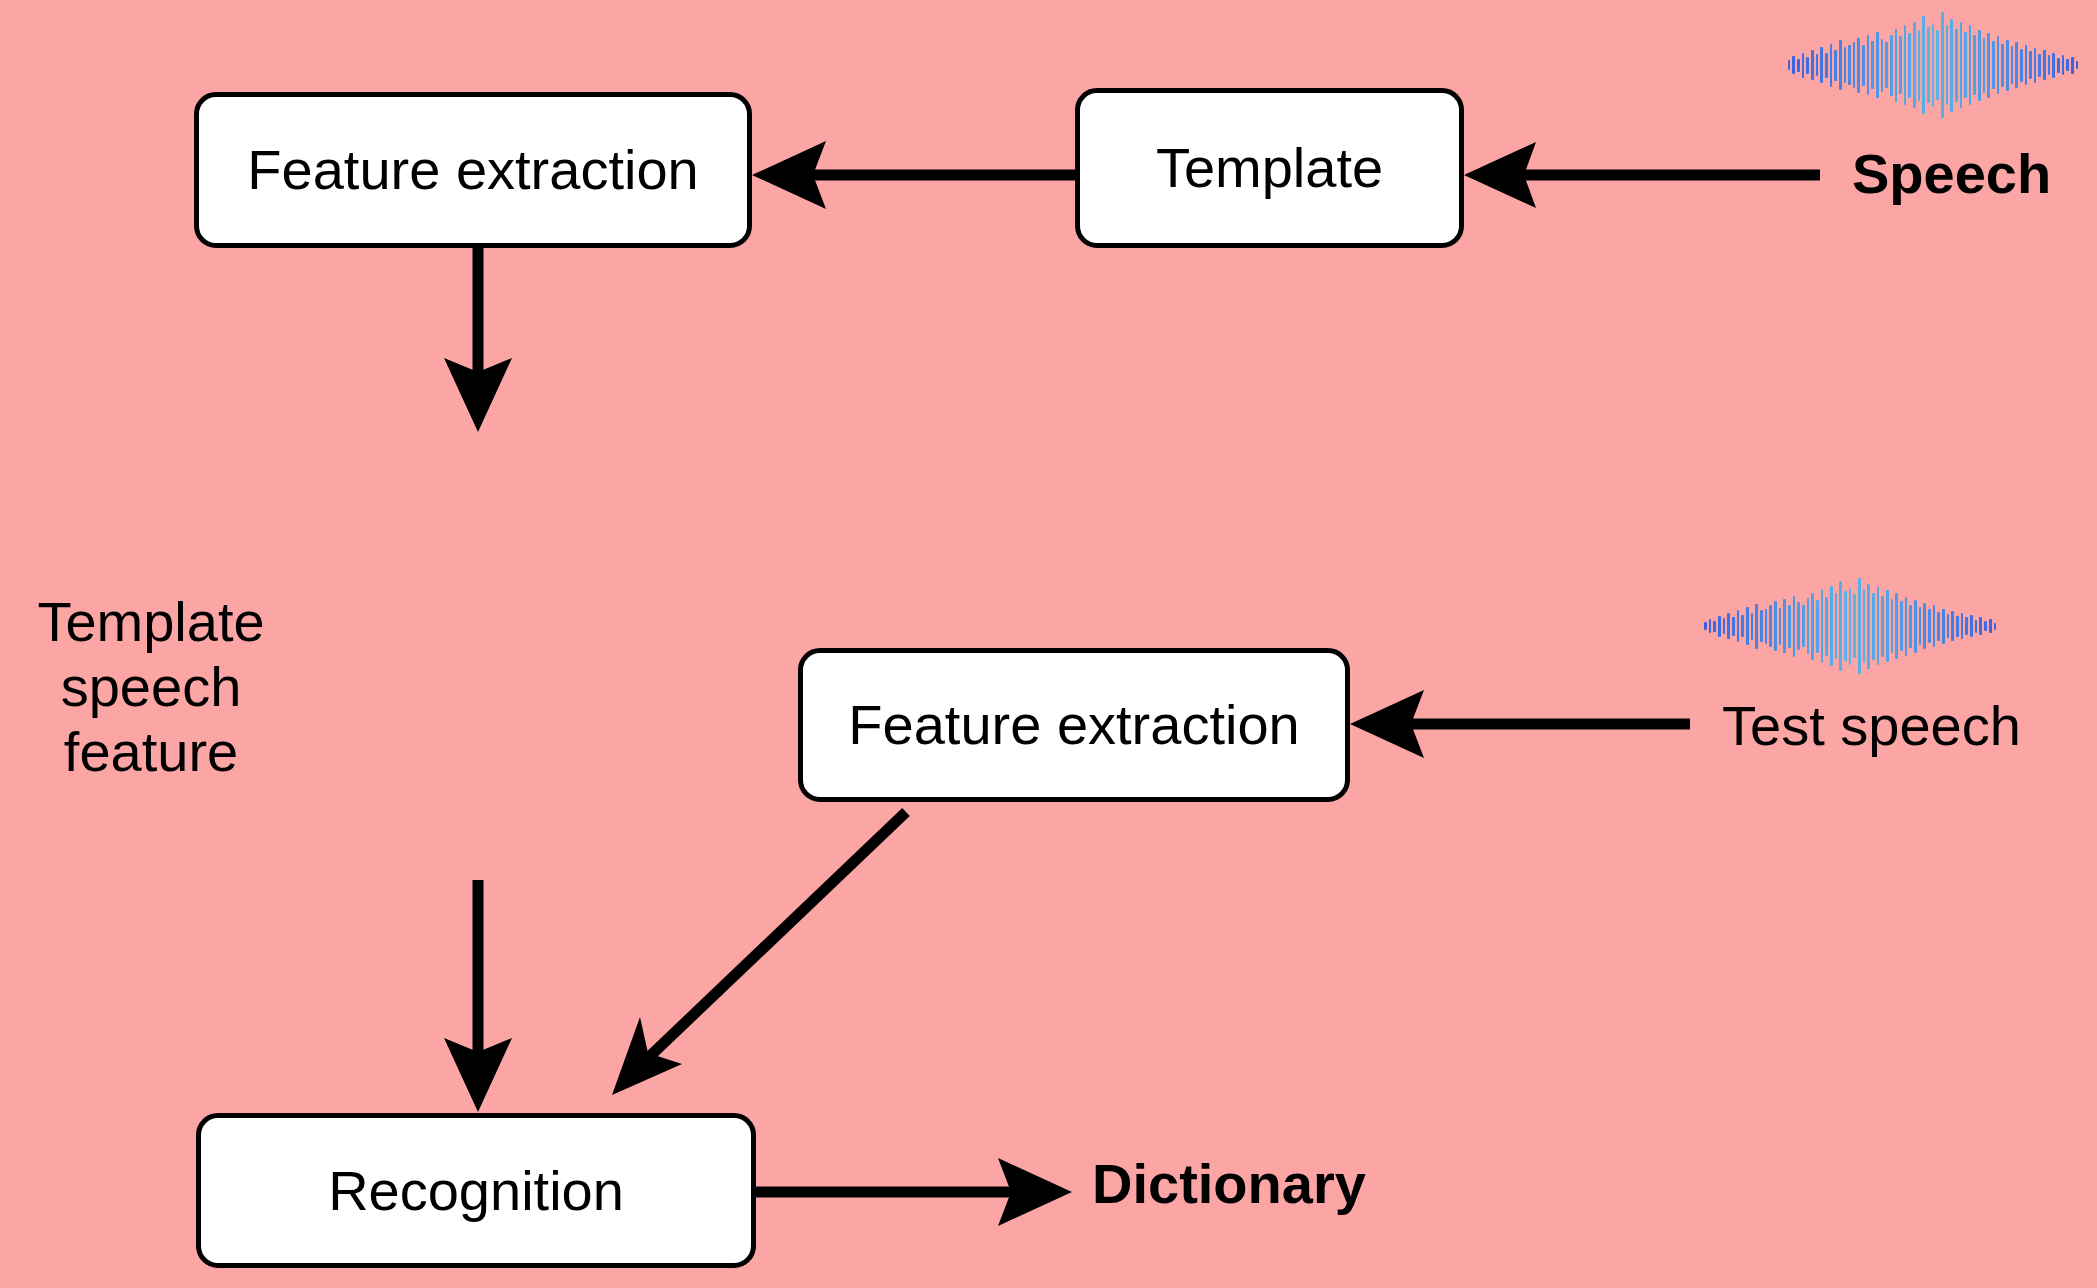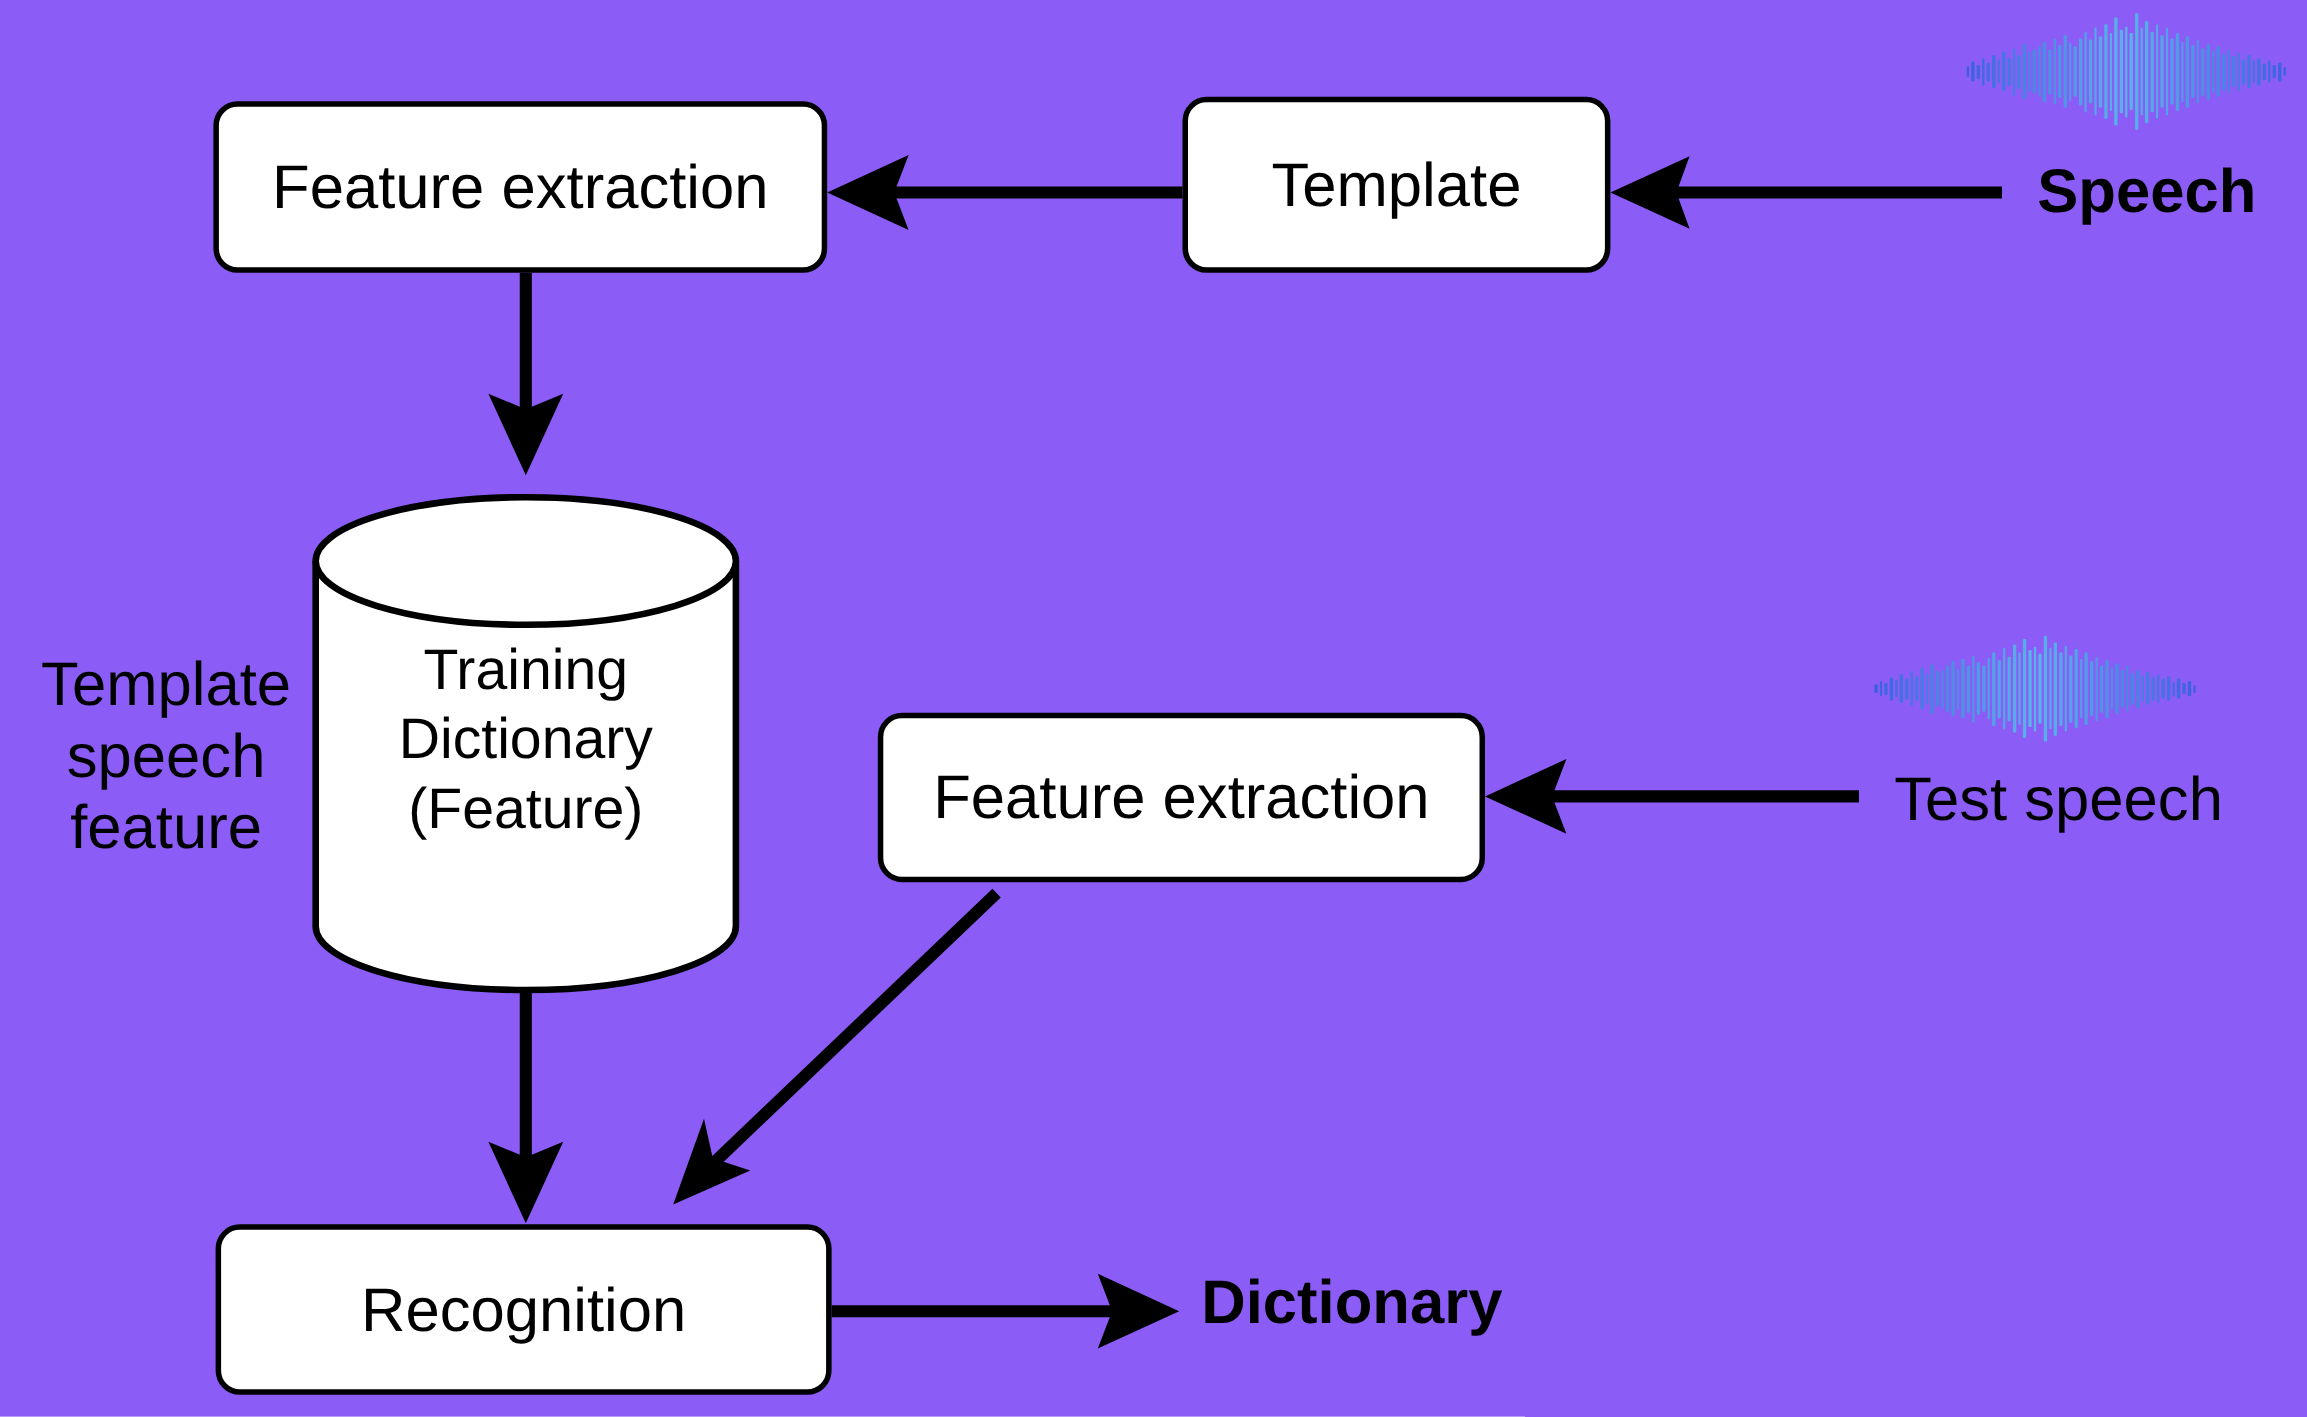--- a/index.html
+++ b/index.html
@@ -8,21 +8,21 @@
     background: #ffffff;
   }
   body {
     font-family: "Liberation Sans", sans-serif;
     color: #000000;
   }
   #canvas {
     position: relative;
     width: 2097px;
     height: 1288px;
-    background: #8b5cf6;
+    background: #fca5a5;
     overflow: hidden;
   }
   #edges {
     position: absolute;
     left: 0;
     top: 0;
     width: 2097px;
     height: 1288px;
     pointer-events: none;
   }
@@ -185,31 +185,20 @@
       <i style="background: rgb(66, 113, 226); height: 25px;"></i>
       <i style="background: rgb(64, 110, 225); height: 15px;"></i>
       <i style="background: rgb(63, 107, 225); height: 20px;"></i>
       <i style="background: rgb(62, 103, 225); height: 12px;"></i>
       <i style="background: rgb(61, 100, 224); height: 17px;"></i>
       <i style="background: rgb(59, 95, 224); height: 8px;"></i>
     </div>
 
   <div class="plain-label bold" style="left:1852px; top:142px;">Speech</div>
 
-  <div class="cyl" style="left:283px; top:448px; width:390px; height:456px;">
-    <svg width="390" height="456" viewBox="0 0 390 456" xmlns="http://www.w3.org/2000/svg">
-      <path d="M4,62 L4,394 A191,58 0 0 0 386,394 L386,62" fill="#ffffff" stroke="#000" stroke-width="6"></path>
-      <ellipse cx="195" cy="62" rx="191" ry="58" fill="#ffffff" stroke="#000" stroke-width="6"></ellipse>
-    </svg>
-    <div class="cyl-text" style="top:130px;">
-      <div>Training</div>
-      <div>Dictionary</div>
-      <div>(Feature)</div>
-    </div>
-  </div>
 
   <div class="plain-label center" style="left:26px; top:590px; width:250px;">Template
 speech
 feature</div>
 
   <div class="node-box" style="left:798px; top:648px; width:552px; height:154px;">
     <span>Feature extraction</span>
   </div>
 
   <div class="wave" style="left:1704px; top:578px; width:292px; height:96px;">

